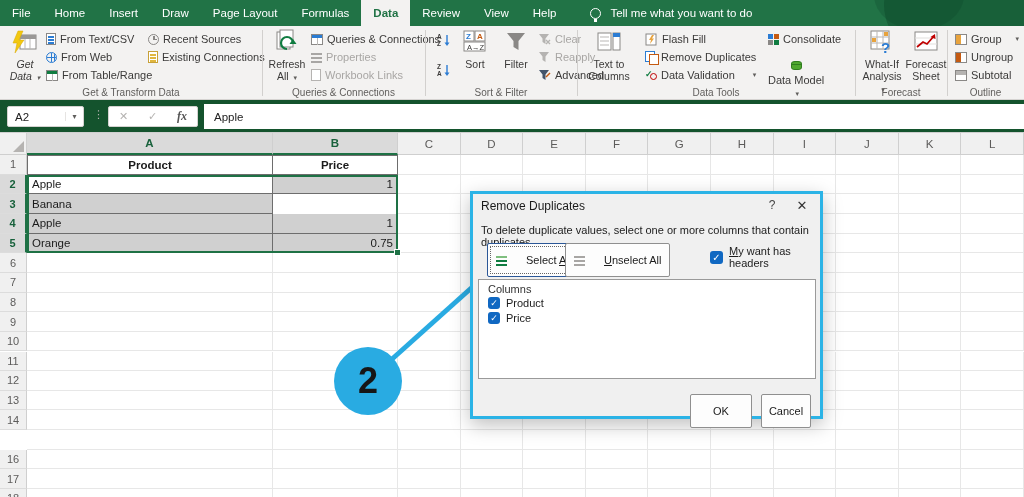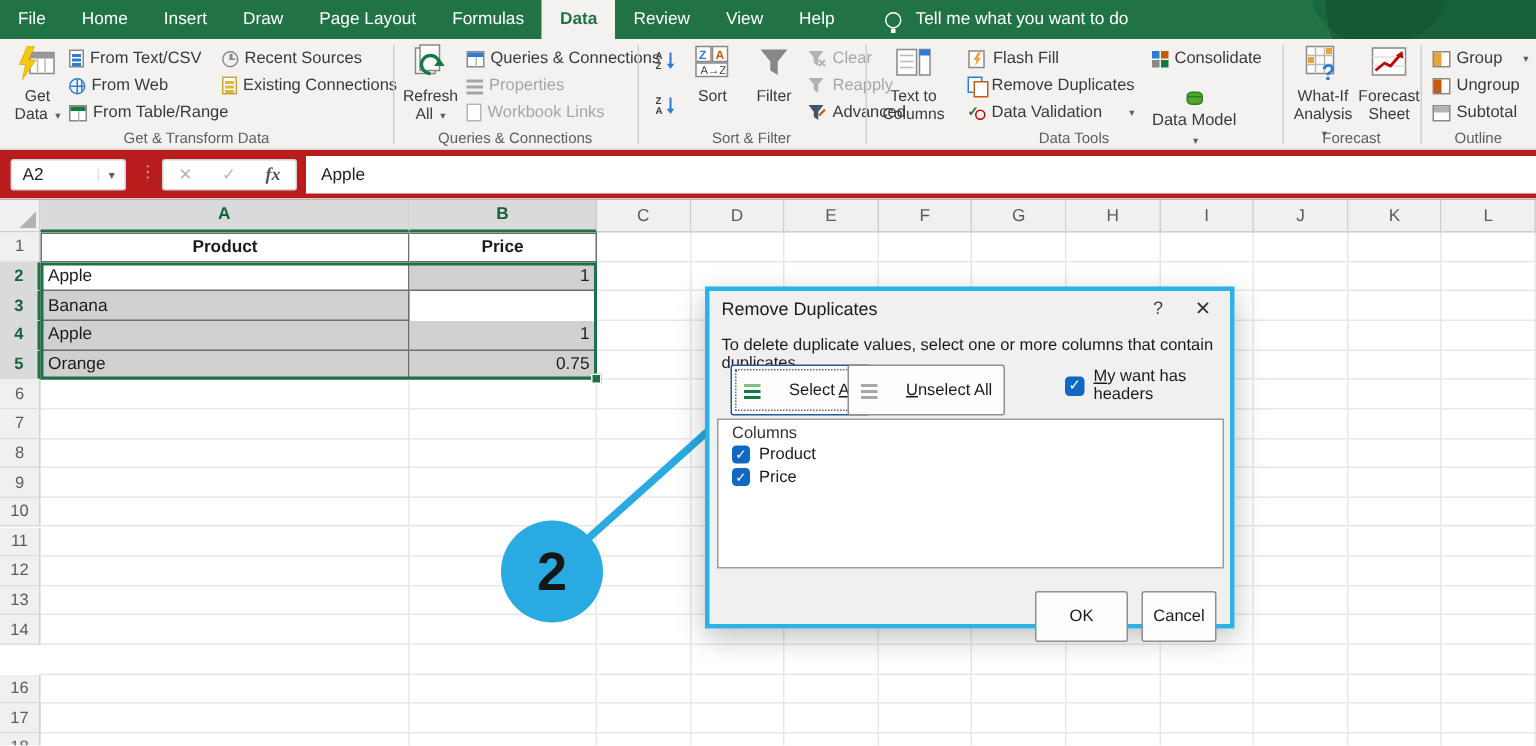--- a/index.html
+++ b/index.html
@@ -70,21 +70,21 @@
      linear-gradient(#8a8886 0 0) 0 6px/5px 5px no-repeat,
      linear-gradient(#107c41 0 0) 6px 6px/5px 5px no-repeat; }
   .dbm { width:11px; height:9px; background:#4ea72e; border-radius:4px/3px; border:1px solid #2e7d1e; position:relative;}
   .dbm::after { content:''; position:absolute; left:0; top:1.5px; width:100%; height:1px; background:#2e7d1e; }
   .grpic { width:12px; height:11px; border:1px solid #8a8886; background:#fff; position:relative; }
   .grpic::before { content:''; position:absolute; left:0; top:0; width:5px; height:100%; background:#e8a33d; }
   .grpic.red::before { background:#c55a11; }
   .grpic.sub::before { background:#b5b3b1; width:100%; height:4px; }
 
   
-  #fbar { position:absolute; left:0; top:100px; width:1024px; height:33px; background:#b91c1c;
+  #fbar { position:absolute; left:0; top:100px; width:1024px; height:33px; background:#14532d;
           border-bottom:1px solid #cfcfcf; z-index:3; }
   #namebox { position:absolute; left:7px; top:6px; width:77px; height:21px; background:#fff;
              border:1px solid #d4d2d0; border-radius:2px; display:flex; align-items:center; font-size:11.5px; color:#222; }
   #namebox .nb-text { padding-left:7px; flex:1; }
   #namebox .nb-caret { width:18px; text-align:center; font-size:8px; color:#605e5c; border-left:1px solid #e6e4e2; }
   #fbar-dots { position:absolute; left:93px; top:8px; color:#b5b3b1; font-size:11px; letter-spacing:0; }
   #fbtns { position:absolute; left:108px; top:6px; width:90px; height:21px; background:#fff; border:1px solid #d4d2d0;
            border-radius:2px; display:flex; align-items:center; justify-content:space-around; }
   .fb-x, .fb-ck { color:#b5b3b1; font-size:11px; }
   .fb-fx { font-family:"Liberation Serif", serif; font-style:italic; font-weight:bold; color:#555; font-size:12px; }
@@ -416,21 +416,21 @@
     <div class="tab">View</div>
     <div class="tab">Help</div>
     <div id="tellme">
       <span class="bulb"></span>
       <span>Tell me what you want to do</span>
     </div>
   </div>
 
   <div id="ribbon">
 
-    <div class="bigbtn" style="left:4px; width:42px;">
+    <div class="bigbtn" style="left:4px; width:42px;font-style:italic;">
       <span class="ic">
         <svg width="26" height="26" viewBox="0 0 26 26">
           <rect x="8" y="6" width="16" height="14" fill="#fff" stroke="#8a8886"></rect>
           <rect x="8" y="6" width="16" height="4" fill="#9a9896"></rect>
           <line x1="13" y1="10" x2="13" y2="20" stroke="#b9b7b5"></line>
           <line x1="18" y1="10" x2="18" y2="20" stroke="#b9b7b5"></line>
           <polygon points="6,2 1,14 5,14 3,24 12,11 7,11 11,2" fill="#f2c811" stroke="#d8a800" stroke-width="0.5"></polygon>
         </svg>
       </span>
       <span class="blbl"><span>Get</span><br><span>Data</span> <span class="caret">▾</span></span>

